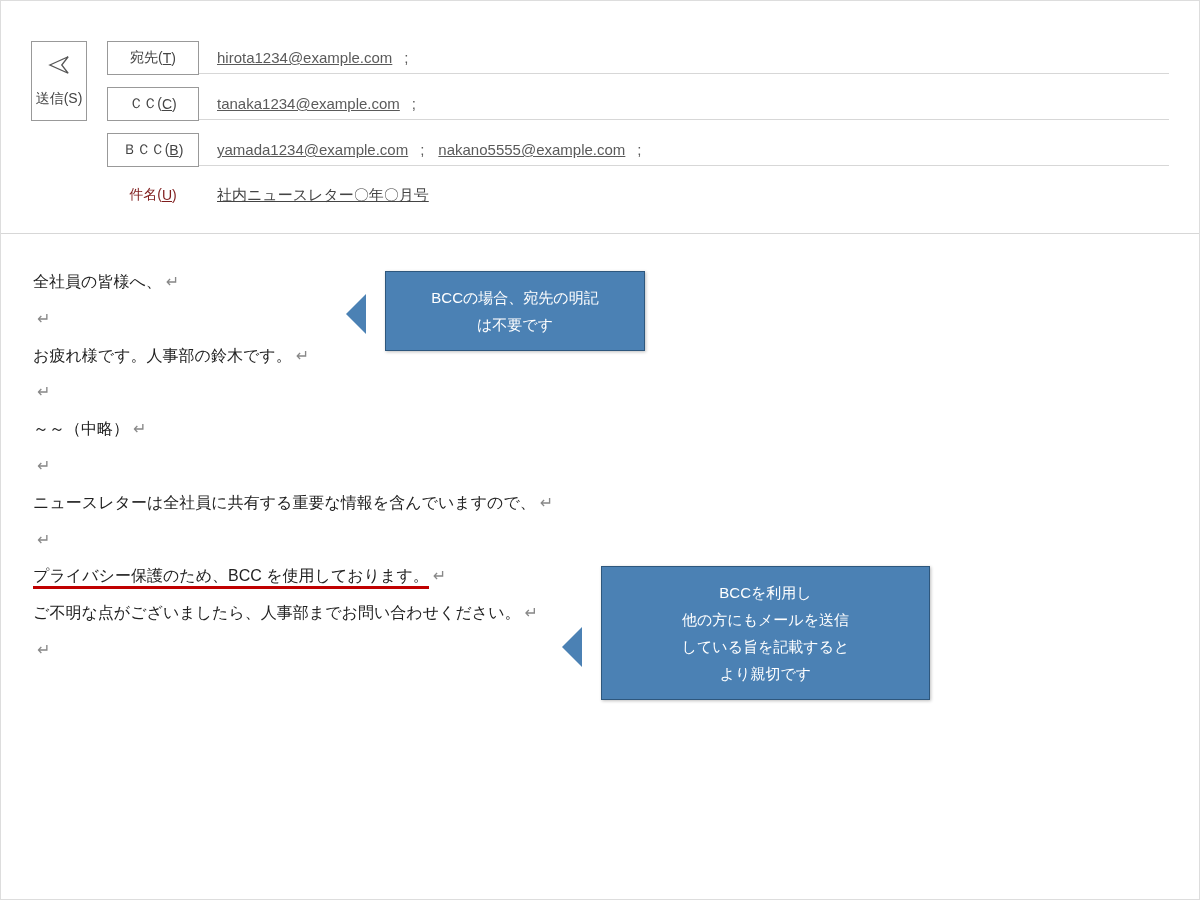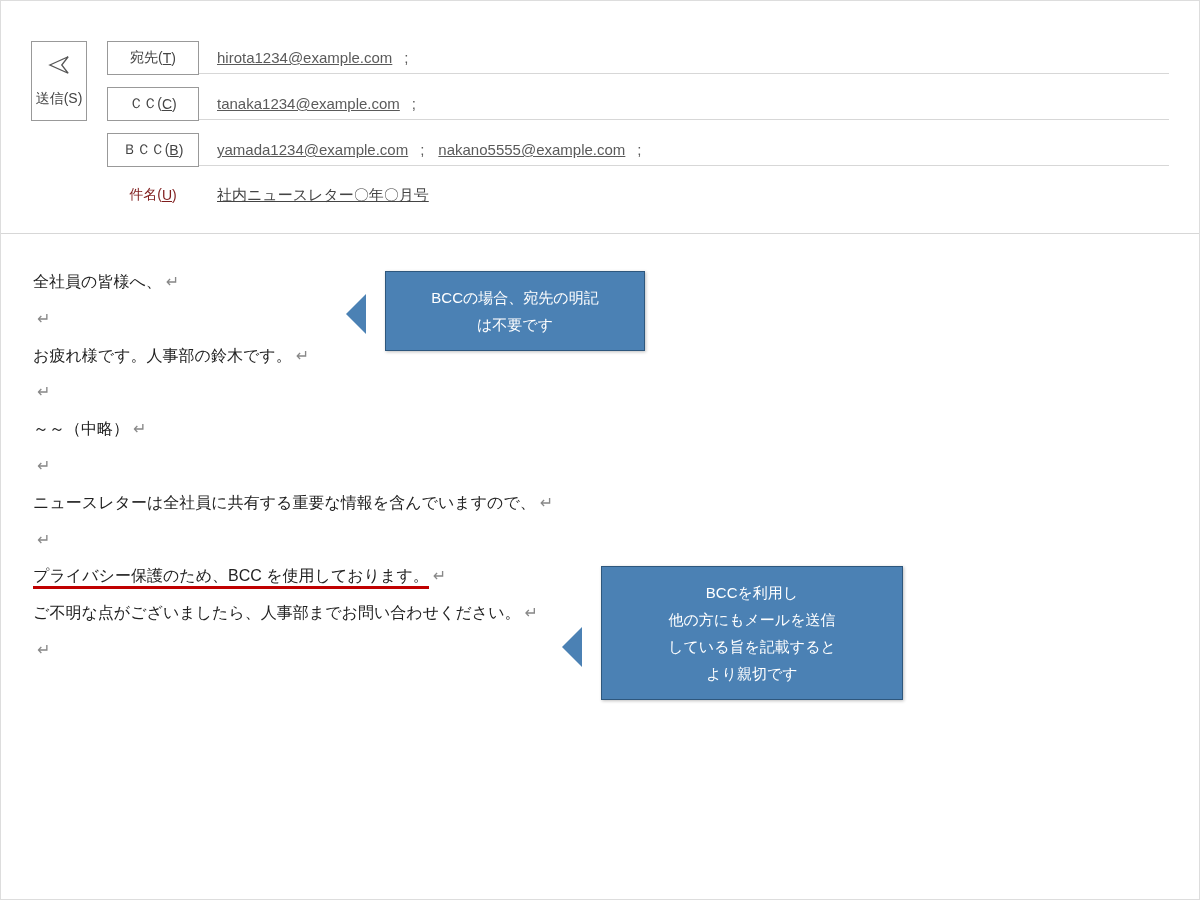--- a/index.html
+++ b/index.html
@@ -121,21 +121,21 @@
     position: absolute;
     left: -40px;
     top: 22px;
     border: 20px solid transparent;
     border-right-color: #4b81b4;
     border-left: none;
   }
   .callout2 {
     top: 565px;
     left: 600px;
-    width: 302px;
+    width: 329px;
   }
   .callout2::before {
     content: "";
     position: absolute;
     left: -40px;
     top: 60px;
     border: 20px solid transparent;
     border-right-color: #4b81b4;
     border-left: none;
   }

